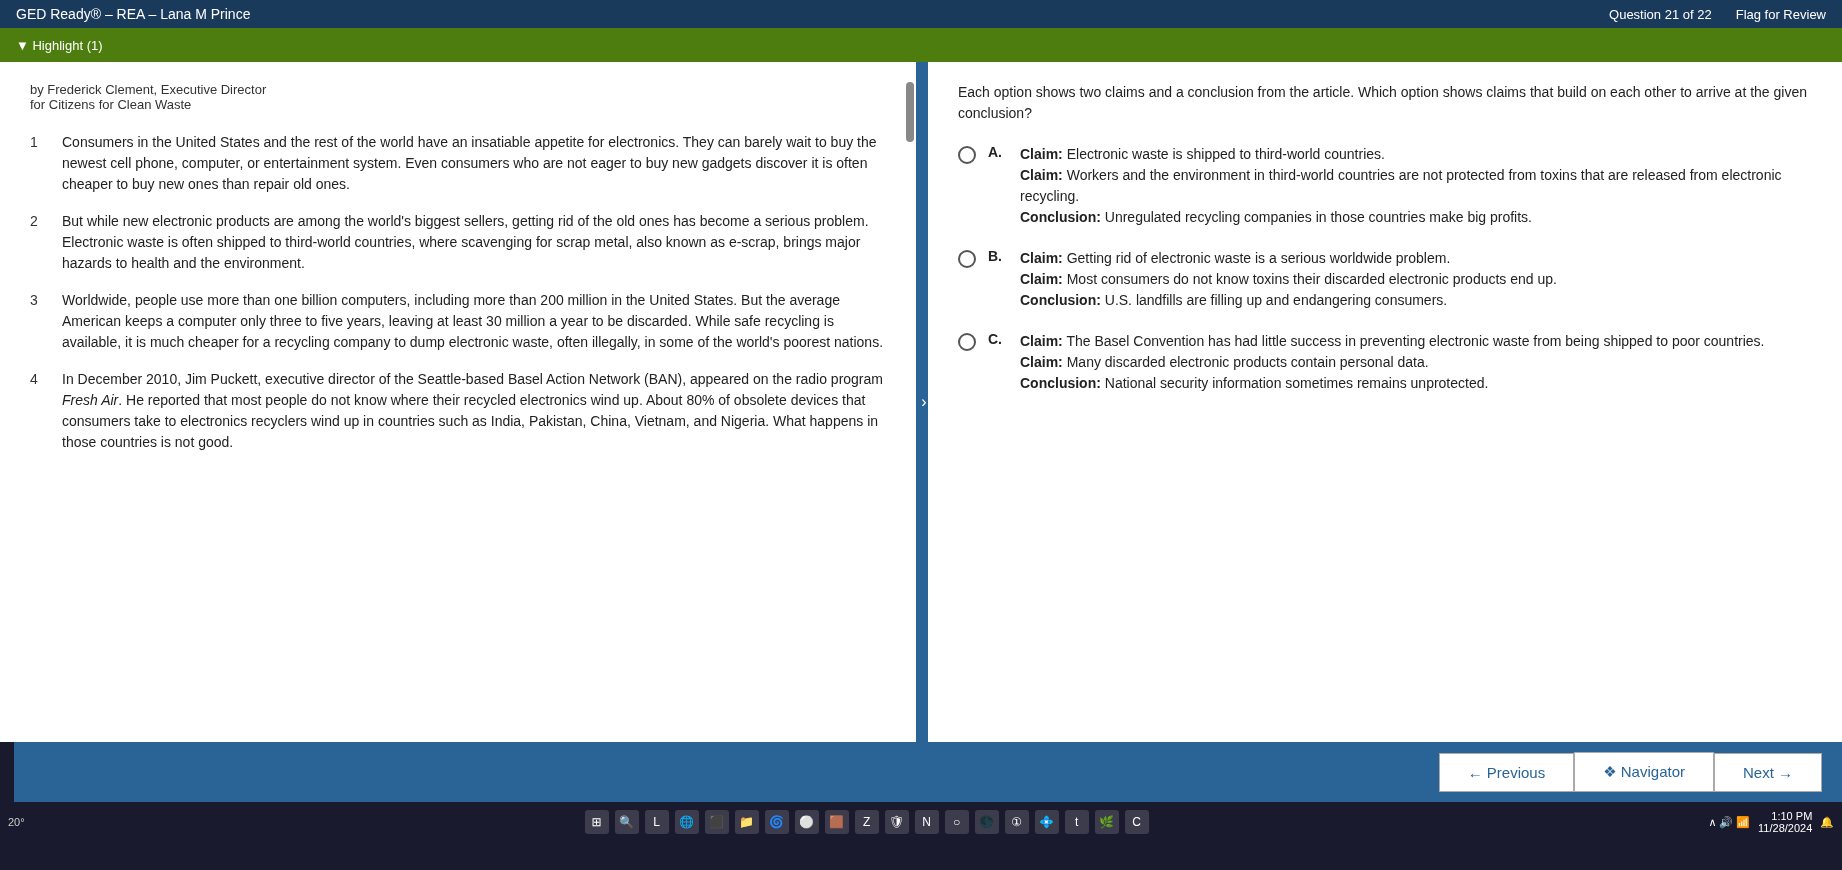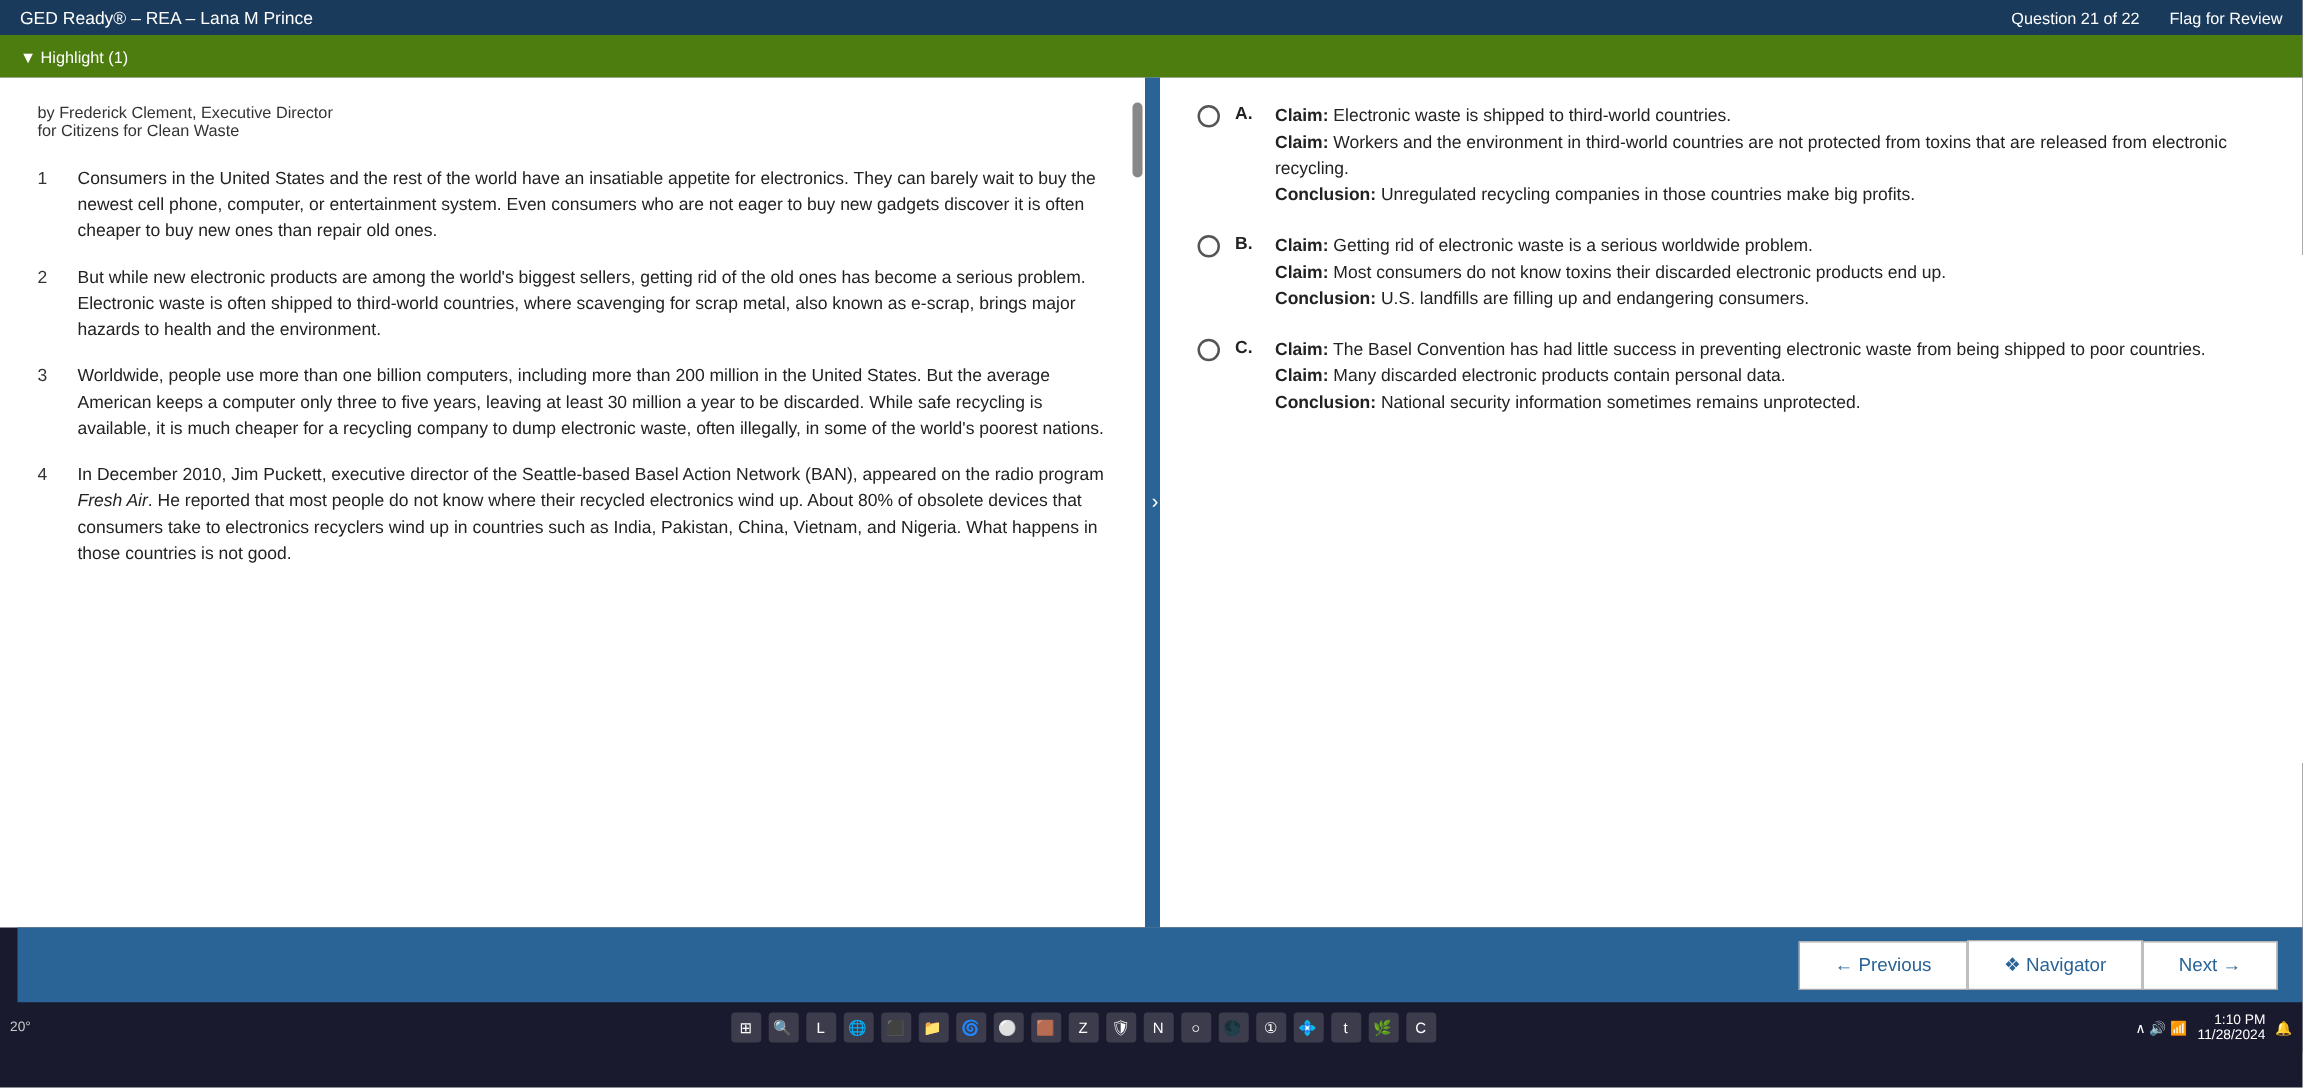--- a/index.html
+++ b/index.html
@@ -222,20 +222,21 @@
     </div>
 
     <div class="scroll-indicator"></div>
   </div>
 
   <div class="divider-line">
     <span class="divider-arrow">›</span>
   </div>
 
   <div class="right-panel">
+    <div class="question-text">Each option shows two claims and a conclusion from the article. Which option shows claims that build on each other to arrive at the given conclusion?</div>
 
     <div class="option-block">
       <div class="option-radio"></div>
       <span class="option-letter">A.</span>
       <div class="option-content">
         <span class="bold">Claim:</span><span> Electronic waste is shipped to third-world countries.</span><br>
         <span class="bold">Claim:</span><span> Workers and the environment in third-world countries are not protected from toxins that are released from electronic recycling.</span><br>
         <span class="bold">Conclusion:</span><span> Unregulated recycling companies in those countries make big profits.</span>
       </div>
     </div>

